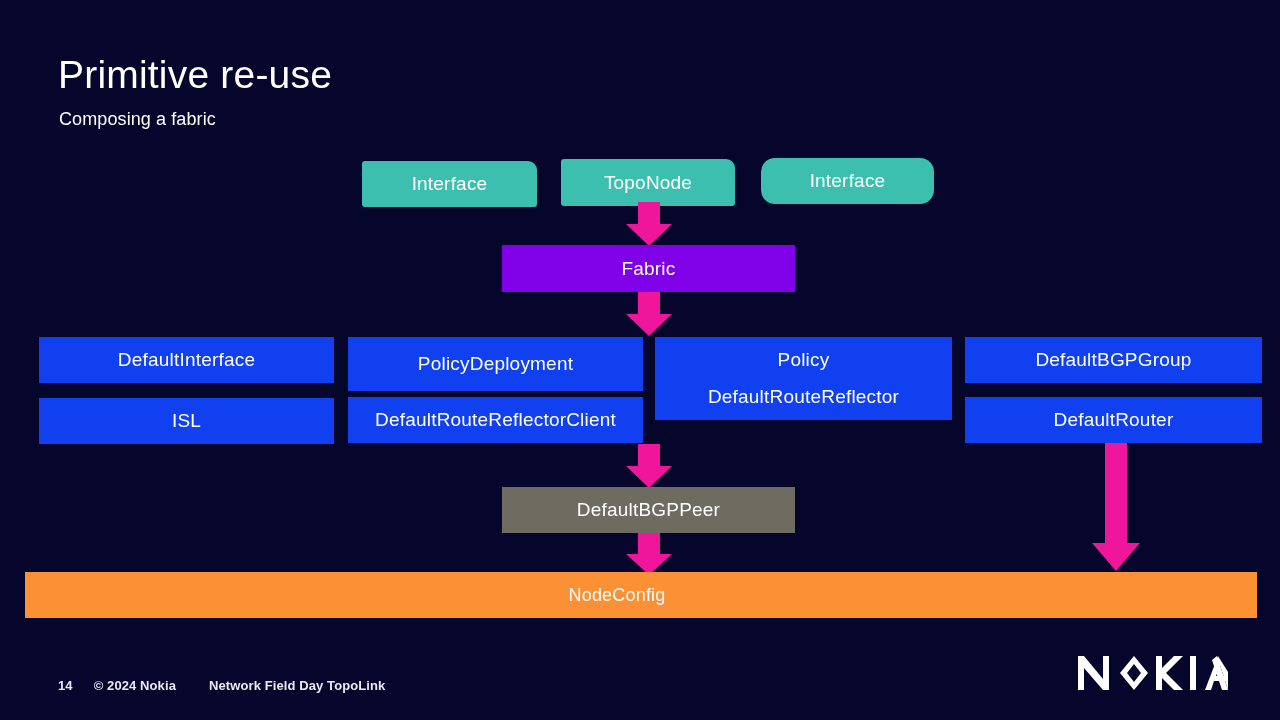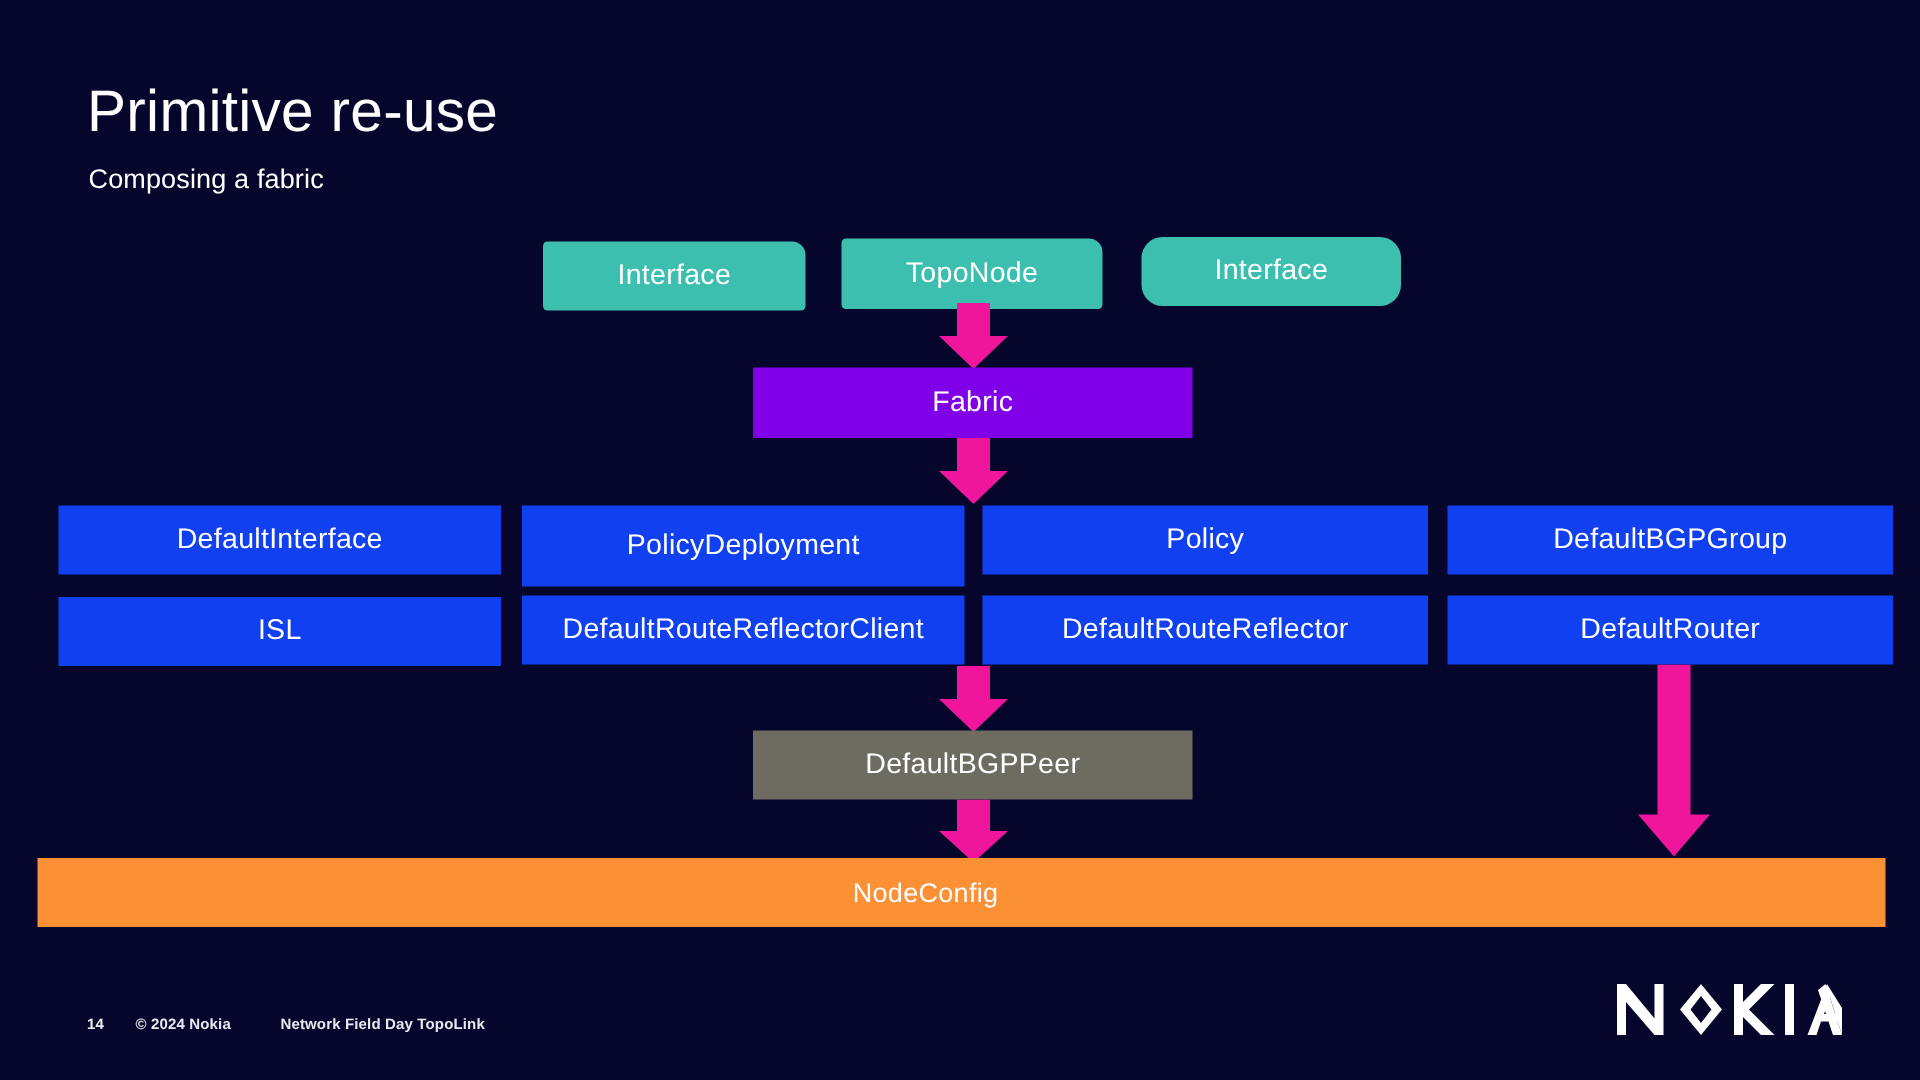--- a/index.html
+++ b/index.html
@@ -69,21 +69,21 @@
   .arrow svg { display: block; }
 
   
   .footer {
     position: absolute;
     left: 58px;
     top: 678px;
     display: flex;
     align-items: center;
     color: #e9e9f2;
-    font-size: 10px;
+    font-size: 13px;
     font-weight: 700;
     letter-spacing: 0.1px;
     white-space: nowrap;
   }
   .footer .pagenum { margin-right: 21px; }
   .footer .copyright { margin-right: 33px; }
   .footer .tagline { font-weight: 700; }
 
   .logo {
     position: absolute;
@@ -140,21 +140,21 @@
   <div class="node blue" style="left:965px; top:337px; width:297px; height:46px;">
     <span>DefaultBGPGroup</span>
   </div>
 
   <div class="node blue" style="left:39px; top:398px; width:295px; height:46px;">
     <span>ISL</span>
   </div>
   <div class="node blue" style="left:348px; top:397px; width:295px; height:46px;">
     <span>DefaultRouteReflectorClient</span>
   </div>
-  <div class="node blue" style="left:655px; top:397px; width:297px; height:46px;">
+  <div class="node blue" style="left:655px; top:374px; width:297px; height:46px;">
     <span>DefaultRouteReflector</span>
   </div>
   <div class="node blue" style="left:965px; top:397px; width:297px; height:46px;">
     <span>DefaultRouter</span>
   </div>
 
   <div class="arrow" style="left:626px; top:444px;">
     <svg width="46" height="44" viewBox="0 0 46 44">
       <polygon points="12,0 34,0 34,22 46,22 23,44 0,22 12,22" fill="#f0169b"></polygon>
     </svg>

